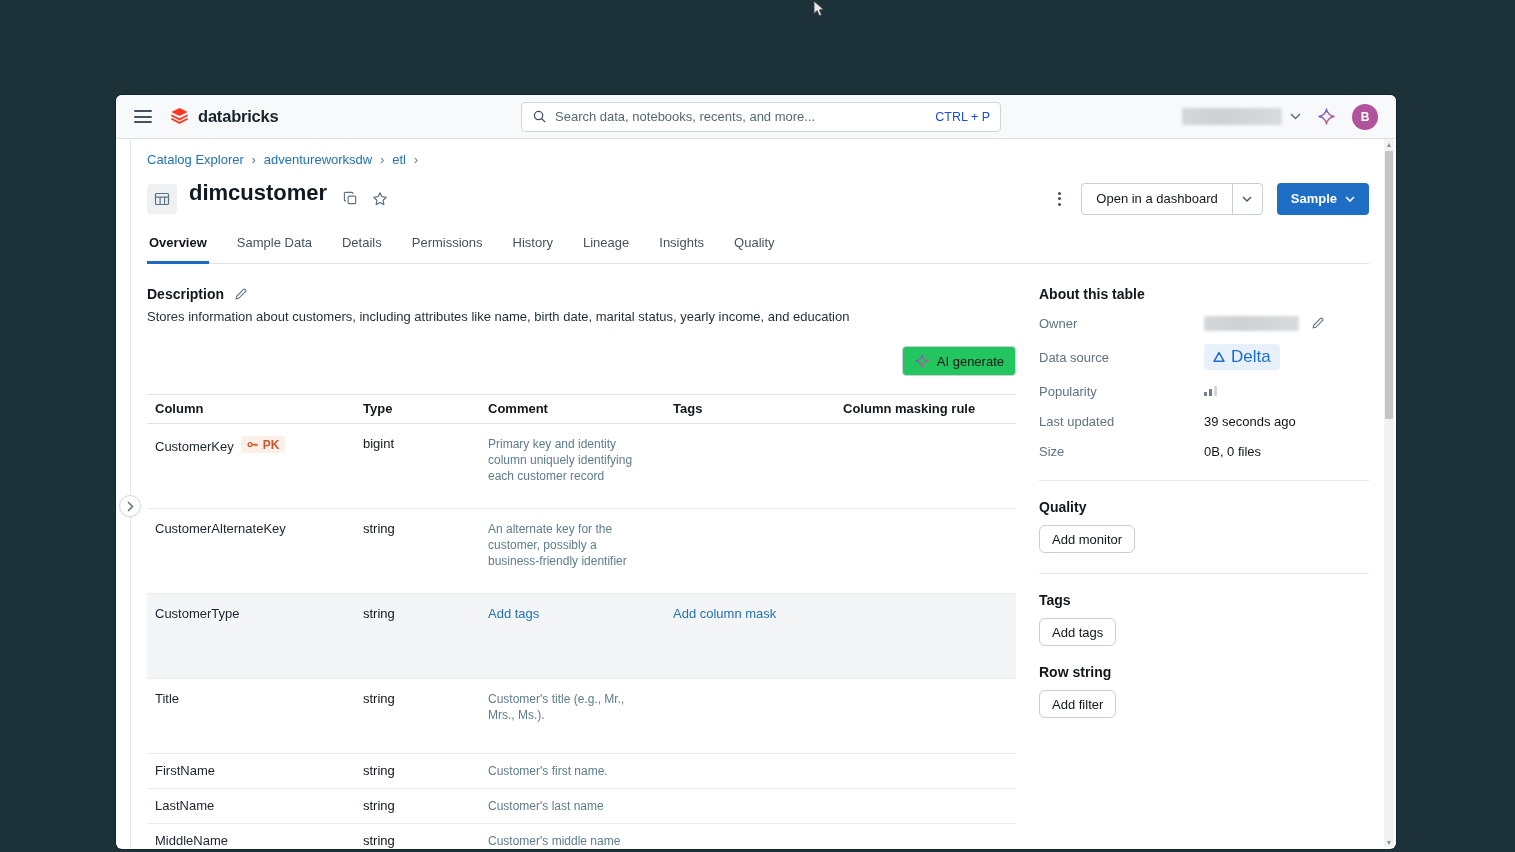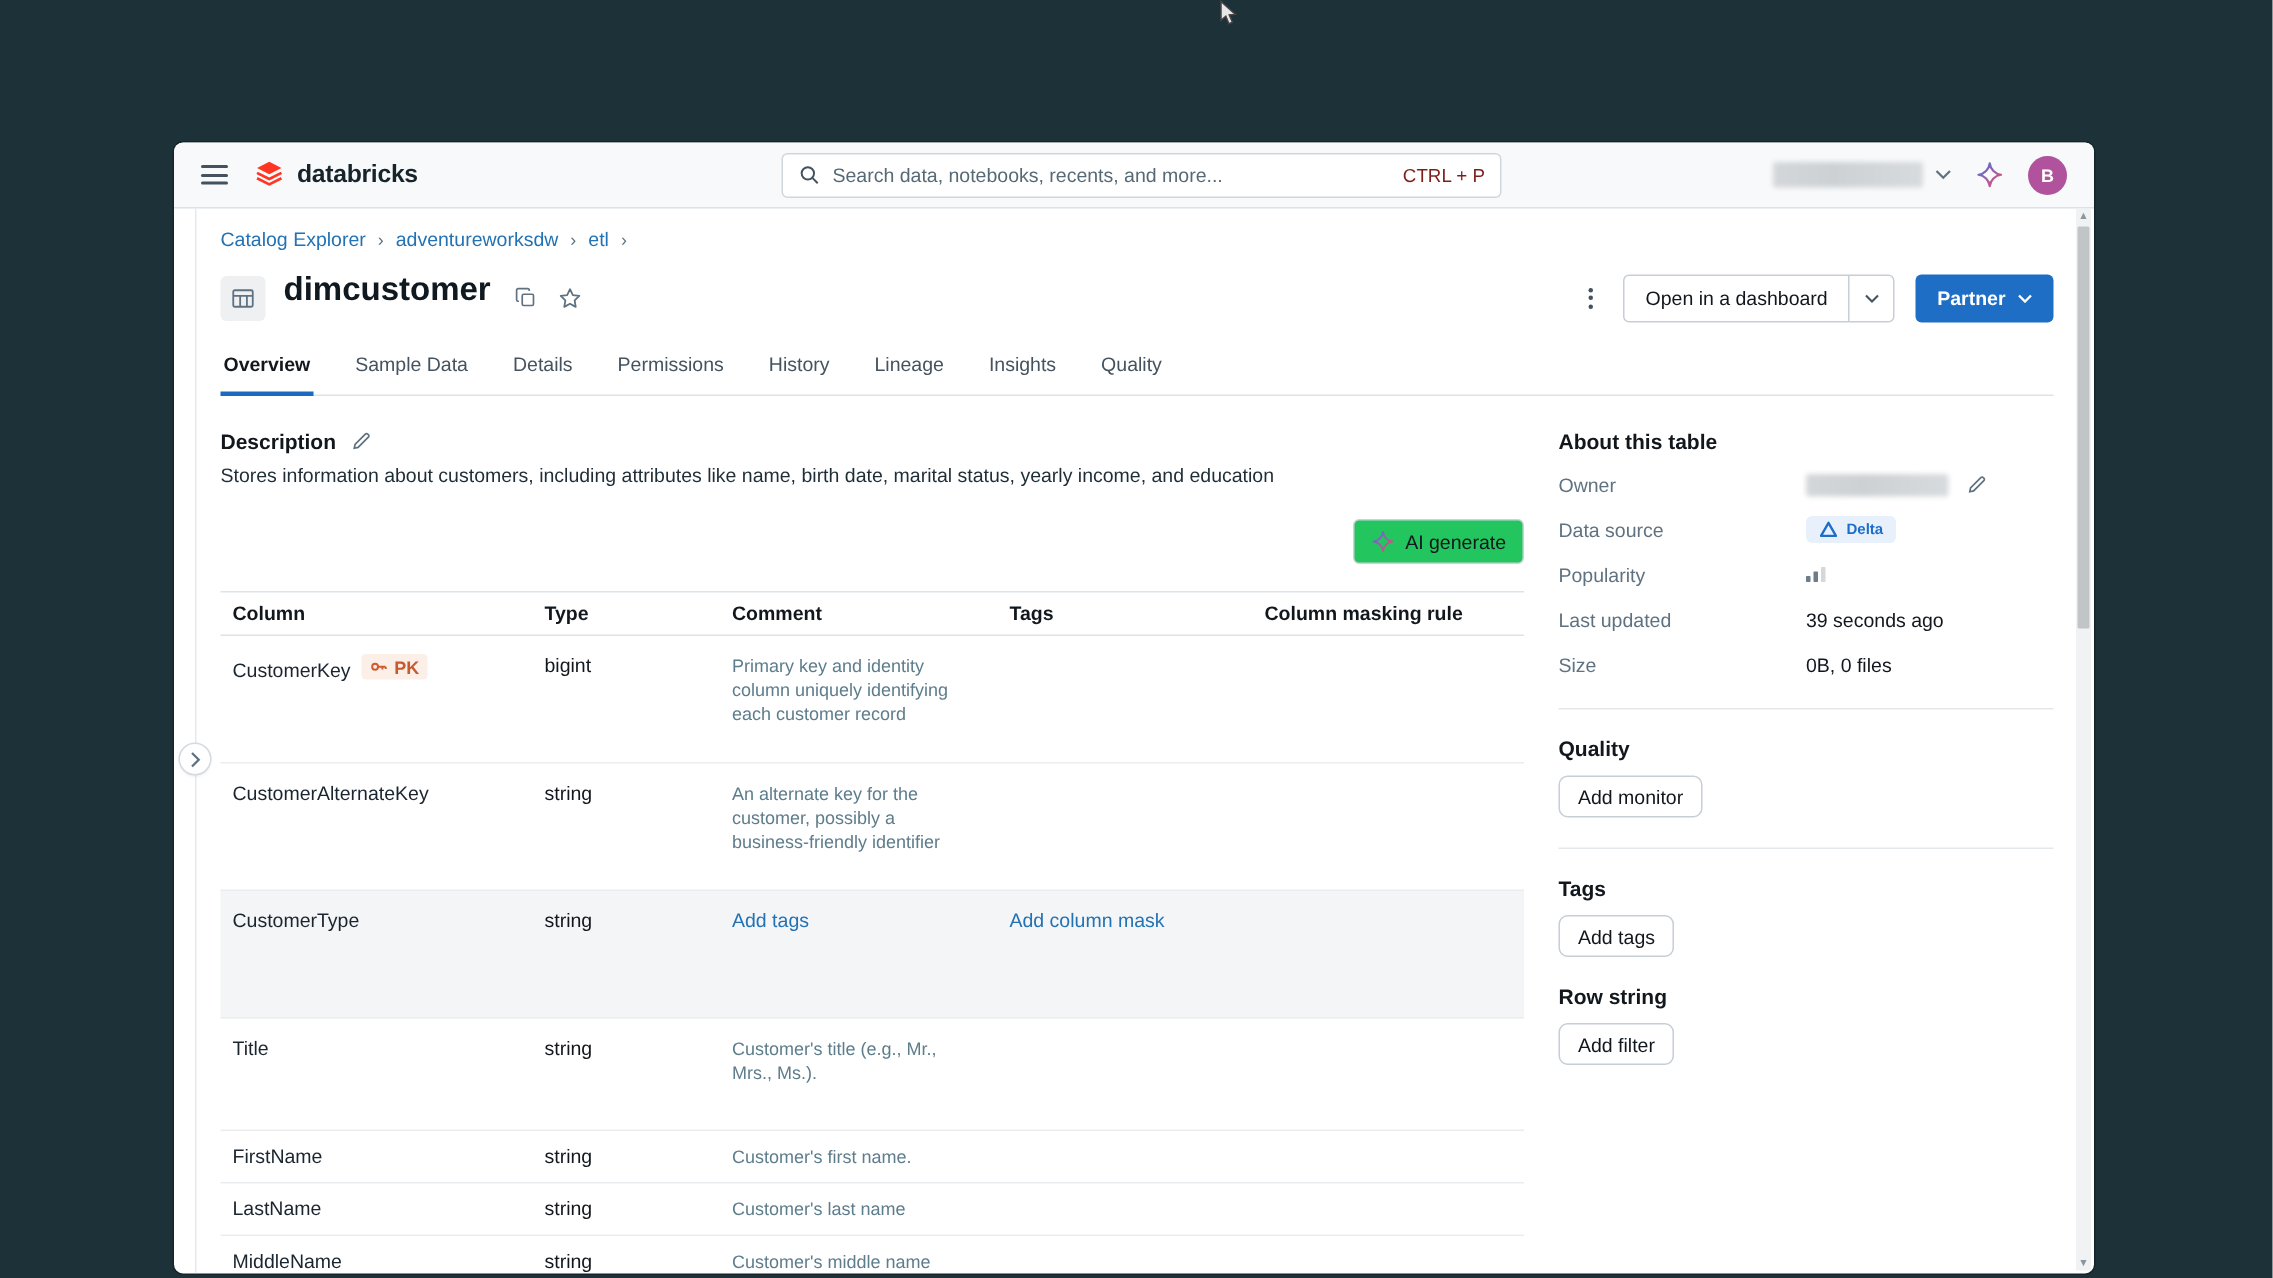--- a/index.html
+++ b/index.html
@@ -17,21 +17,21 @@
   .topbar { height:44px; background:#f8f9fa; border-bottom:1px solid #dde2e7;
             display:flex; align-items:center; padding:0 18px; position:relative; }
   .hamburger { width:18px; display:flex; flex-direction:column; gap:3.5px; cursor:pointer; margin-right:16px; }
   .hamburger span { height:2px; background:#43525e; border-radius:1px; }
   .brand { display:flex; align-items:center; gap:7px; }
   .brand-name { font-size:16.5px; font-weight:700; color:#17242b; letter-spacing:-.2px; }
   .searchbox { position:absolute; left:405px; width:480px; height:30px; background:#fff;
                border:1px solid #cfd7de; border-radius:4px; display:flex; align-items:center;
                padding:0 10px; gap:8px; }
   .search-ph { flex:1; font-size:13px; color:#566a75; }
-  .search-kbd { font-size:12.5px; color:#7f1d1d; }
+  .search-kbd { font-size:12.5px; color:#1d4ed8; }
   .top-right { margin-left:auto; display:flex; align-items:center; gap:16px; }
   .ws-switch { display:flex; align-items:center; gap:8px; cursor:pointer; }
   .blur-pill { display:inline-block; width:100px; height:17px; border-radius:2px;
                background:linear-gradient(90deg,#d4d7da,#cdd1d4 40%,#d8dbde); filter:blur(1.6px); }
   .blur-pill.sm { width:95px; height:15px; }
   .avatar { width:26px; height:26px; border-radius:50%; background:#b0529c; color:#fff;
             font-size:12px; font-weight:700; display:flex; align-items:center; justify-content:center; }
 
   
   .content { position:relative; height:710px; overflow:hidden; }
@@ -98,21 +98,21 @@
   .ccomment { font-size:12px; line-height:16px; color:#5e7d8c; max-width:160px; }
   .row-pencil { display:inline-block; margin-top:9px; cursor:pointer; }
   .tlink { color:#2272b4; font-size:13px; cursor:pointer; }
 
   
   .about-row { display:flex; align-items:center; margin-top:12px; min-height:18px; }
   .about-label { width:165px; font-size:13px; color:#5f7281; }
   .about-value { font-size:13px; color:#11171c; display:flex; align-items:center; gap:12px; }
   .pencil-btn { cursor:pointer; display:flex; align-items:center; }
   .delta-badge { display:inline-flex; align-items:center; gap:6px; background:#e7f0fb; border-radius:4px;
-                 padding:3px 9px; color:#1d6ec9; font-size:10px; font-weight:700; }
+                 padding:3px 9px; color:#1d6ec9; font-size:17px; font-weight:400; }
   .pop { display:inline-flex; align-items:flex-end; gap:2px; }
   .pop i { display:inline-block; width:3px; background:#6f7d88; border-radius:.5px; }
   .pop i.lt { background:#d3d8dc; }
   .divider { border-top:1px solid #e4e8eb; margin:20px 0 18px; }
   .side-btn { margin-top:10px; height:28px; padding:0 12px; background:#fff; border:1px solid #c6ced6;
               border-radius:6px; font-size:13px; color:#11171c; cursor:pointer; }
   .side-sec + .side-sec-tight { margin-top:18px; }
 
   
   .vscroll { position:absolute; right:2px; top:0; bottom:2px; width:10px; background:#f1f2f3; z-index:6; }
@@ -223,21 +223,21 @@
               </div>
             <div class="split-btn">
               <button class="split-main">Open in a dashboard</button>
               <button class="split-caret">
                 <svg width="10" height="6" viewBox="0 0 10 6">
                     <path d="M1 1l4 4 4-4" fill="none" stroke="#43525e" stroke-width="1.4"></path>
                   </svg>
               </button>
             </div>
             <button class="btn-primary">
-              <span>Partner</span>
+              <span>Sample</span>
               <svg width="10" height="6" viewBox="0 0 10 6">
                   <path d="M1 1l4 4 4-4" fill="none" stroke="#fff" stroke-width="1.6"></path>
                 </svg>
             </button>
           </div>
         </div>
 
         <div class="tabbar">
             <div class="tab active">Overview</div>
             <div class="tab">Sample Data</div>

